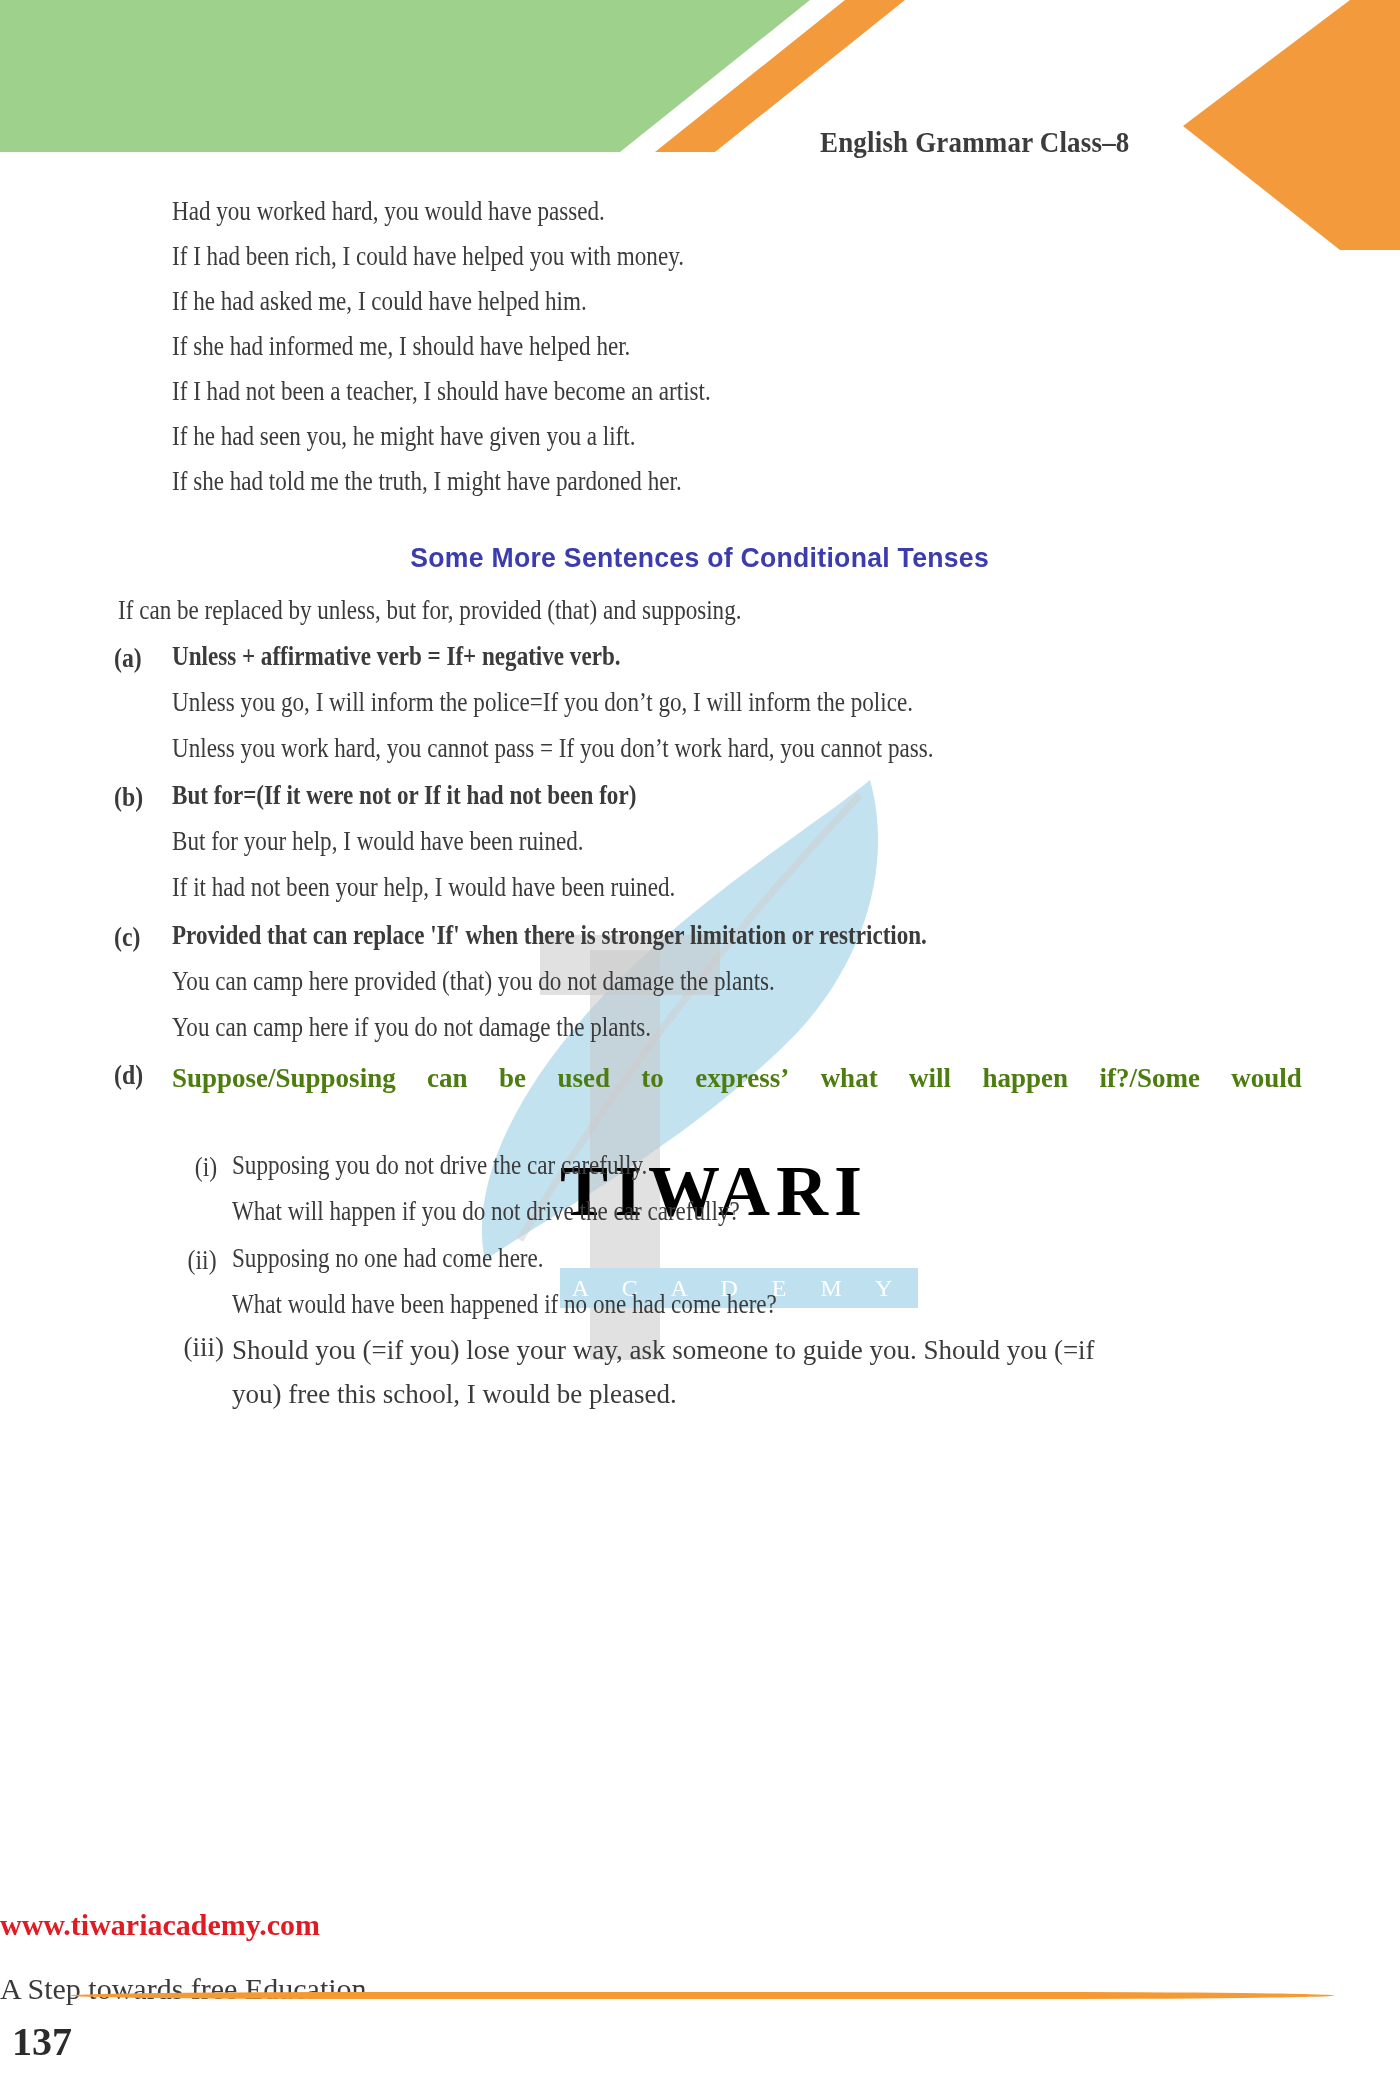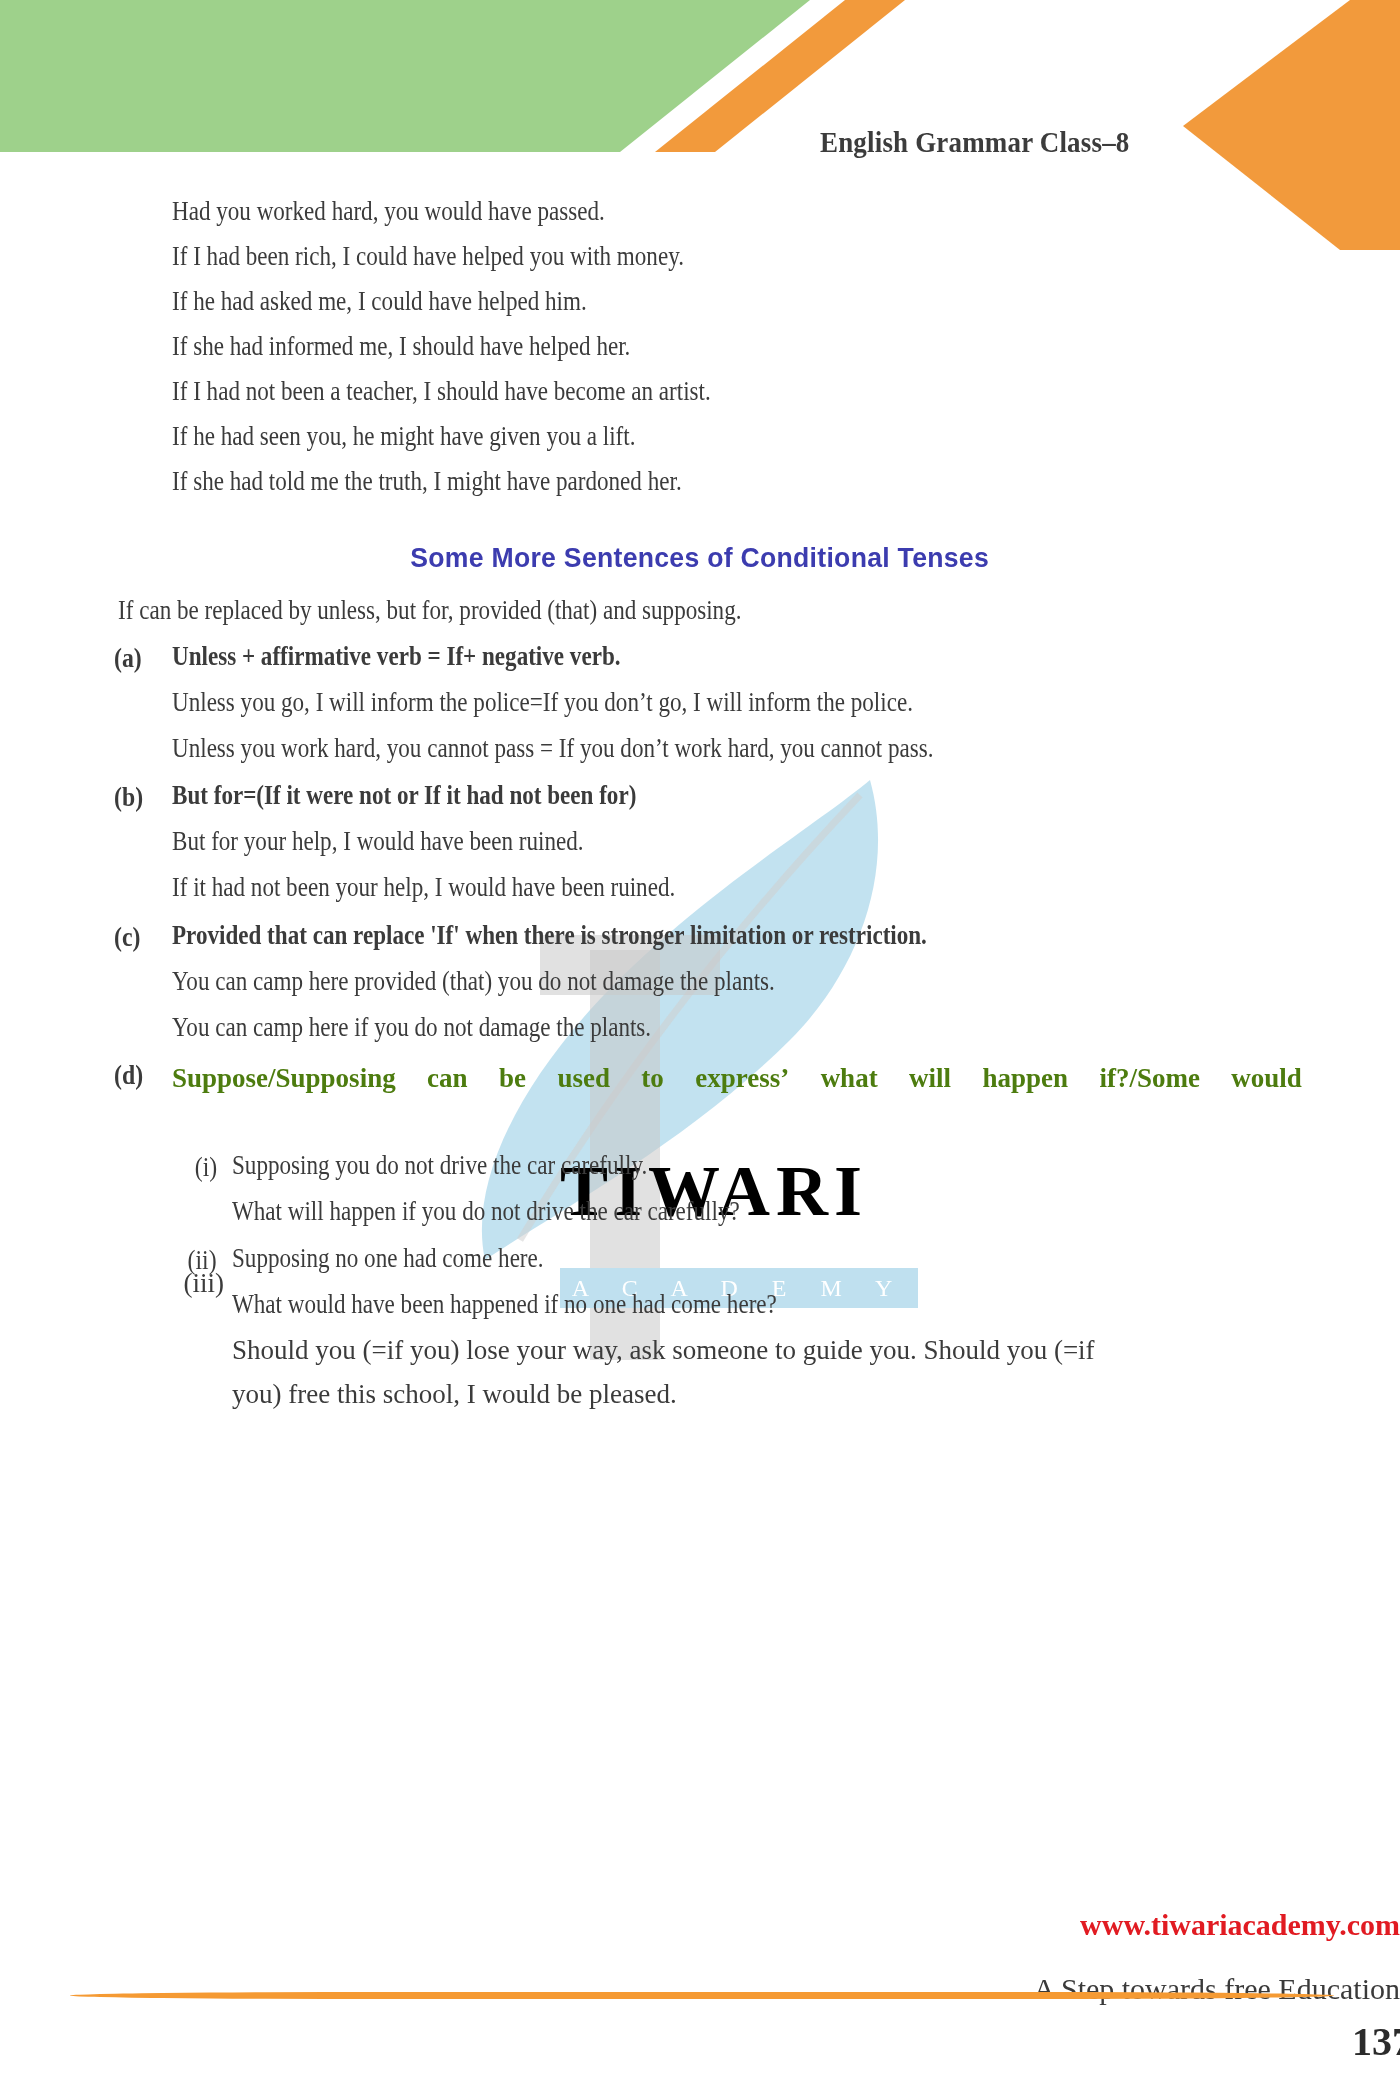--- a/index.html
+++ b/index.html
@@ -167,21 +167,21 @@
     font-family: "Liberation Serif", serif;
     font-size: 27px;
     transform: scaleX(1);
   }
 
   
   .footer {
     position: absolute;
     left: 0;
     width: 1400px;
-    text-align: right;
+    text-align: left;
     z-index: 3;
   }
   .footer-url {
     top: 1908px;
     font-family: "Liberation Serif", serif;
     font-weight: bold;
     font-size: 30px;
     color: #e11b22;
   }
   .footer-tag {
@@ -284,21 +284,21 @@
     </div>
 
     <div class="marker roman" style="left:168px; top:1152px; width:56px;">(i)</div>
     <div class="line" style="left:232px; top:1152px;">Supposing you do not drive the car carefully.</div>
     <div class="line" style="left:232px; top:1198px;">What will happen if you do not drive the car carefully?</div>
 
     <div class="marker roman" style="left:162px; top:1245px; width:62px;">(ii)</div>
     <div class="line" style="left:232px; top:1245px;">Supposing no one had come here.</div>
     <div class="line" style="left:232px; top:1291px;">What would have been happened if no one had come here?</div>
 
-    <div class="marker roman wide" style="left:152px; top:1268px; width:72px; font-weight:normal; transform:none;">(iii)</div>
+    <div class="marker roman wide" style="left:152px; top:1332px; width:72px; font-weight:normal; transform:none;">(iii)</div>
     <div class="line wide" style="left:232px; top:1337px; transform:none;">Should you (=if you) lose your way, ask someone to guide you. Should you (=if</div>
     <div class="line wide" style="left:232px; top:1381px; transform:none;">you) free this school, I would be pleased.</div>
 
   </div>
 
   <div class="footer footer-url" style="top:1908px;">www.tiwariacademy.com</div>
   <div class="footer footer-tag" style="top:1948px;">A Step towards free Education</div>
   <div class="footer-rule"></div>
   <div class="footer footer-page" style="top:2018px;padding-left:12px;">137</div>
 

